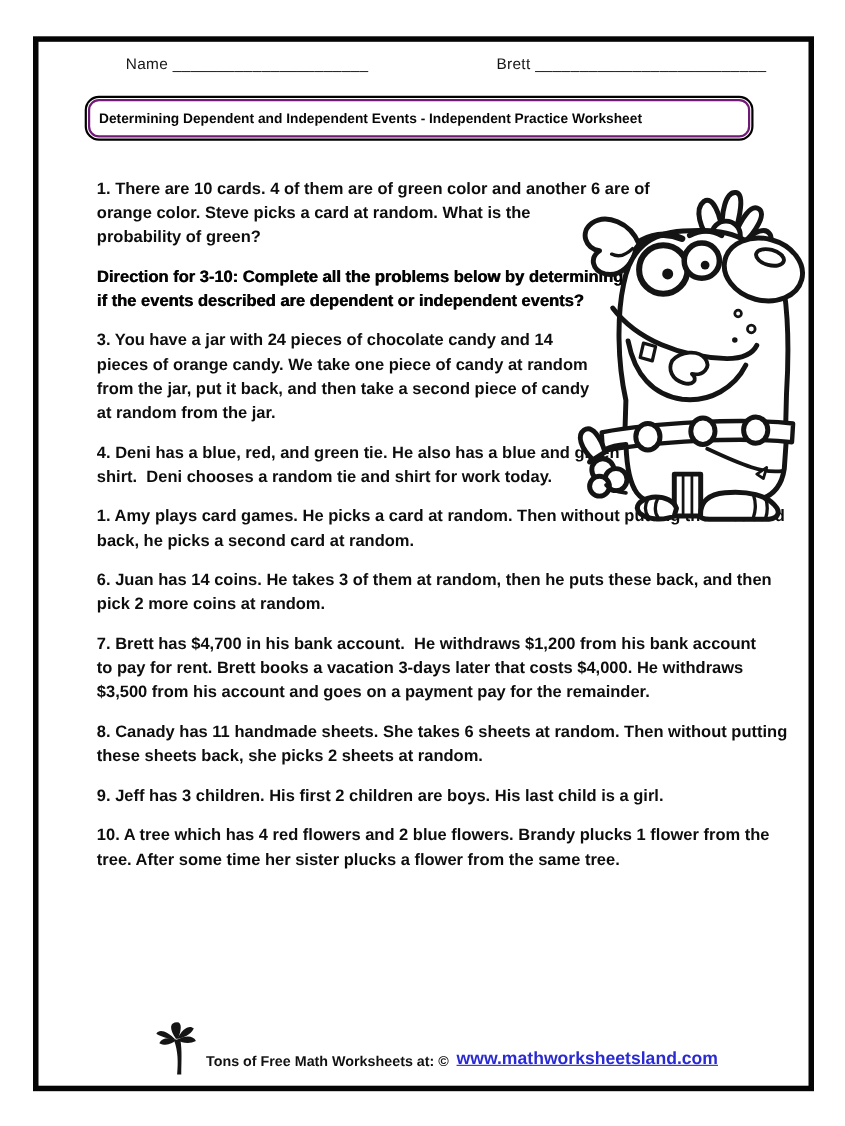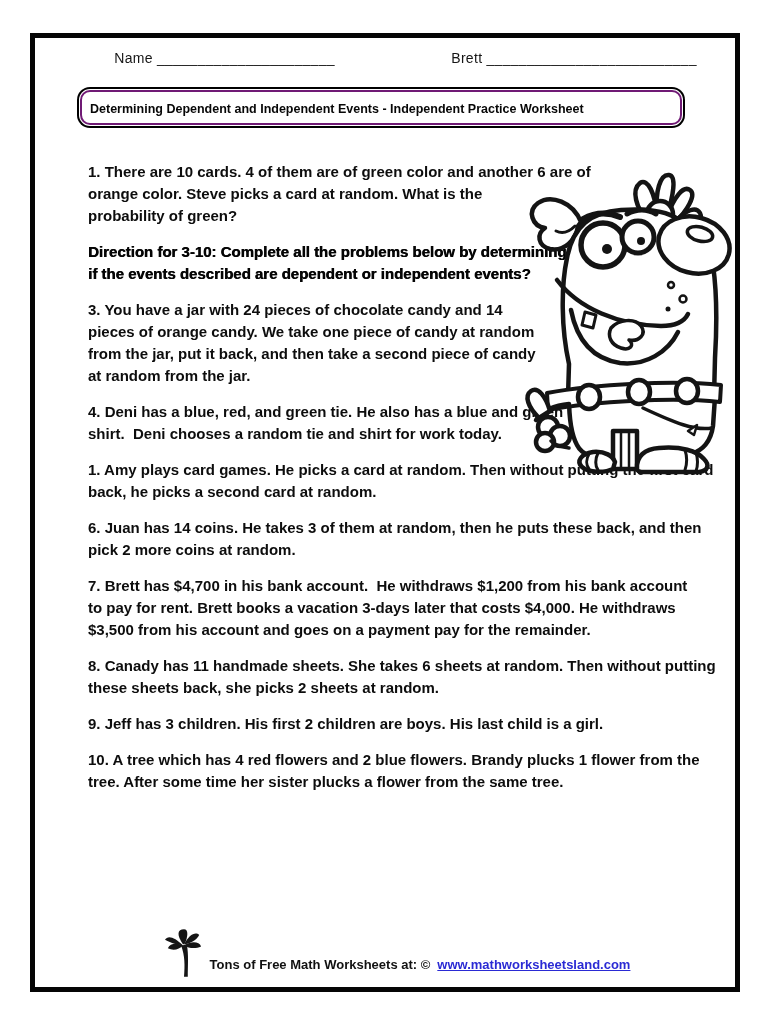--- a/index.html
+++ b/index.html
@@ -77,21 +77,21 @@
   }
   .palm { width:38px; height:50px; flex:0 0 auto; }
   .footer-text {
     font-size:13px;
     font-weight:700;
     margin-bottom:7px;
     color:#111;
     white-space:nowrap;
   }
   .footer-link {
-    font-size:13px;
+    font-size:16px;
     font-weight:700;
     margin-bottom:7px;
     color:#2a2ad4;
     text-decoration:underline;
     cursor:pointer;
     white-space:nowrap;
   }
 </style>
 </head>
 <body>

